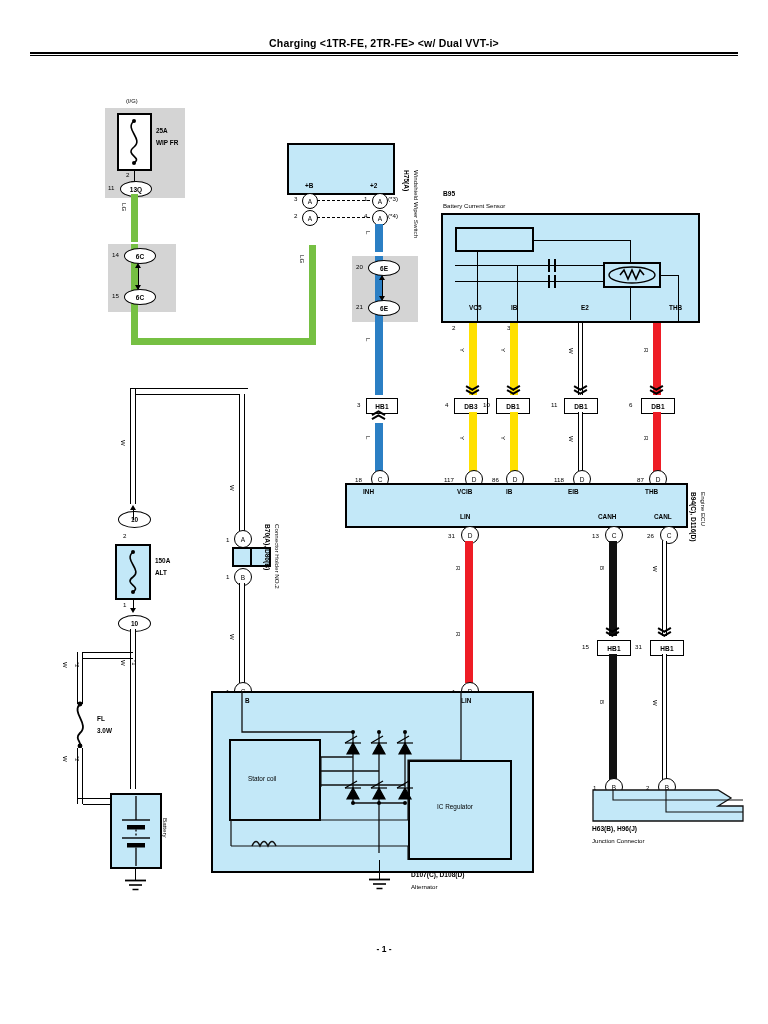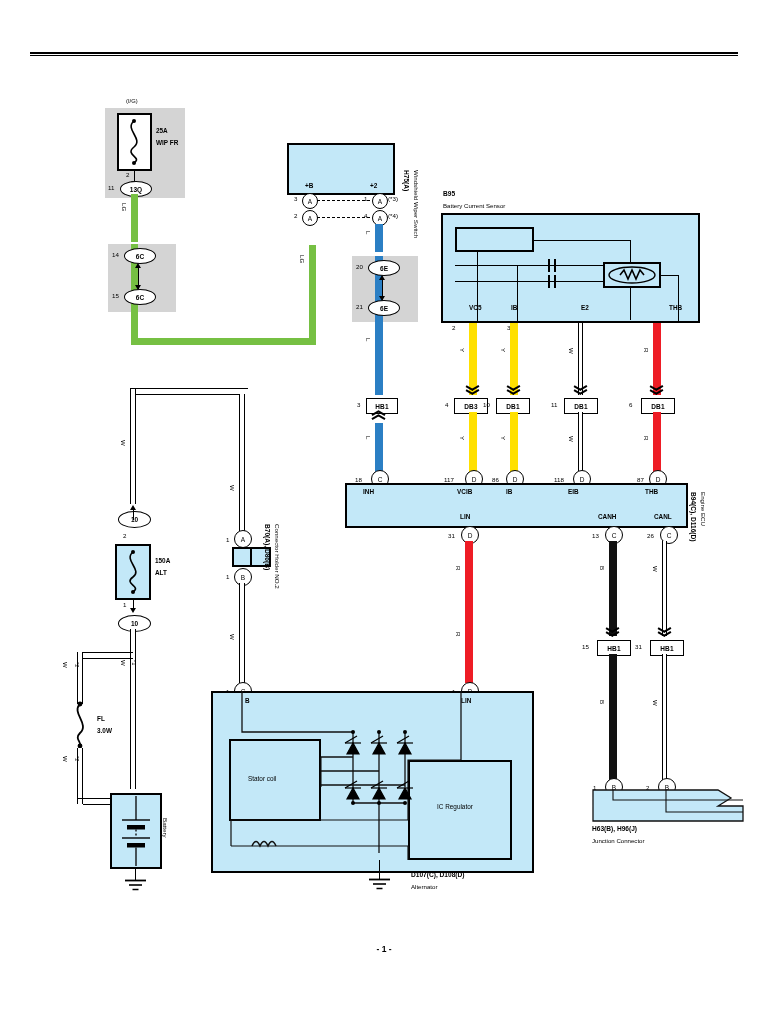--- a/index.html
+++ b/index.html
@@ -63,20 +63,21 @@
 
   #footer{left:0;top:945px;width:768px;text-align:center;font-size:8.5px;font-weight:bold;}
 
   .dash{position:absolute;height:0;border-top:1.2px dashed #000;}
 </style>
 </head>
 <body>
 
 <div id="sheet">
 
+  <div class="t" id="title">Charging &lt;1TR-FE, 2TR-FE&gt; &lt;w/ Dual VVT-i&gt;</div>
   <div class="abs" id="rule-a"></div>
   <div class="abs" id="rule-b"></div>
 
   <div class="grey" style="left:105px;top:108px;width:80px;height:90px;"></div>
   <div class="t cap2" style="left:126px;top:99px;font-size:5.8px;">(I/G)</div>
 
   <div class="box" style="left:117px;top:113px;width:35px;height:58px;background:#fff;">
     <svg width="31" height="54" viewBox="0 0 31 54" style="display:block">
       <circle cx="15" cy="6" r="2" fill="#000"></circle>
       <path d="M15 6 C 5 14, 25 24, 15 32 C 5 40, 24 42, 15 48" stroke="#000" stroke-width="1.6" fill="none"></path>

